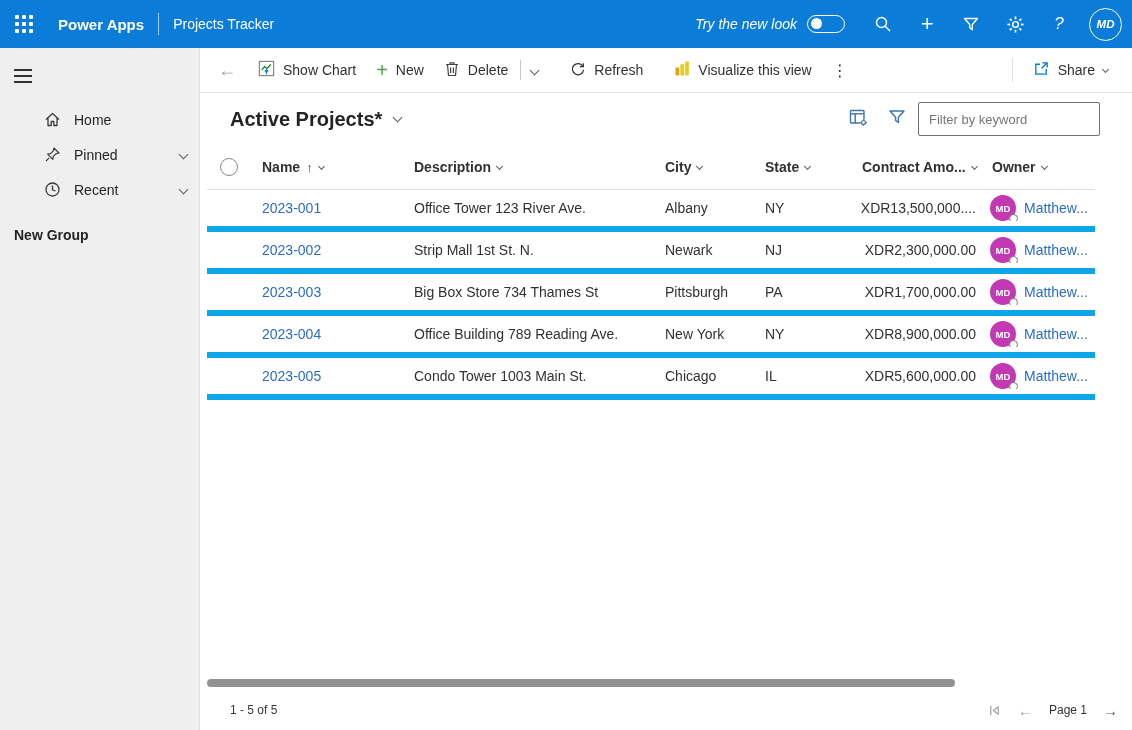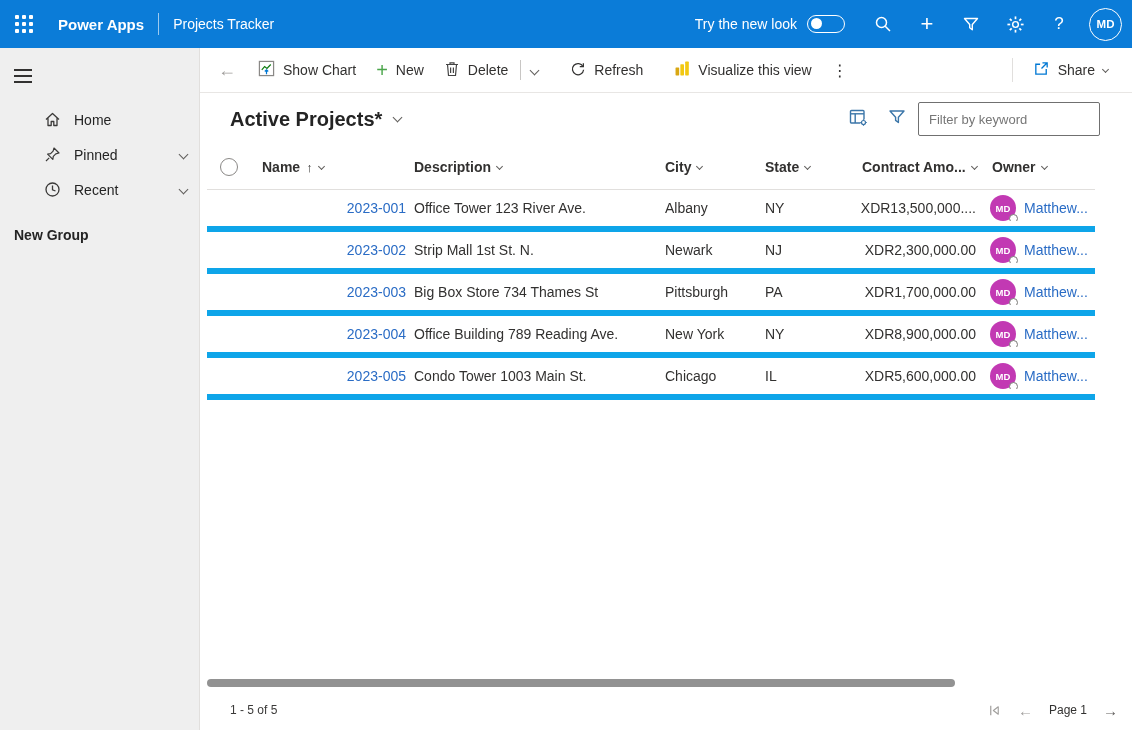--- a/index.html
+++ b/index.html
@@ -8,21 +8,21 @@
 
   
   .app-header { height:48px; background:#0b7cd8; display:flex; align-items:center;
     color:#fff; padding:0 10px 0 0; }
   .waffle-btn { width:48px; height:48px; display:flex; align-items:center; justify-content:center; cursor:pointer; }
   .waffle { display:grid; grid-template-columns:repeat(3,4px); grid-template-rows:repeat(3,4px); gap:3px; }
   .waffle span { width:4px; height:4px; background:#fff; border-radius:1px; }
   .product { font-size:15px; font-weight:bold; margin-left:10px; white-space:nowrap; }
   .hdr-divider { width:1px; height:22px; background:rgba(255,255,255,.6); margin:0 14px; }
   .app-title { font-size:14px; white-space:nowrap; }
-  .hdr-right { margin-left:auto; display:flex; align-items:center; gap:4px; }
+  .hdr-right { margin-left:auto; display:flex; align-items:center; gap:4px;font-style:italic; }
   .newlook { display:flex; align-items:center; gap:10px; font-size:14px; margin-right:14px; cursor:pointer; }
   .toggle { width:38px; height:18px; border:1.5px solid #fff; border-radius:10px; position:relative; }
   .toggle .knob { position:absolute; left:3px; top:2.2px; width:11px; height:11px; background:#fff; border-radius:50%; }
   .hdr-icon { width:40px; height:40px; display:flex; align-items:center; justify-content:center; cursor:pointer;
     font-size:18px; color:#fff; }
   .hdr-icon svg { display:block; }
   .avatar-top { width:33px; height:33px; border:1.5px solid #fff; border-radius:50%;
     display:flex; align-items:center; justify-content:center; font-size:11.5px; font-weight:600; margin-left:6px; cursor:pointer; }
 
   
@@ -67,21 +67,21 @@
   .filter-input { width:182px; height:34px; border:1px solid #707070; border-radius:2px;
     font-size:13px; padding:0 10px; color:#323130; font-family:"Liberation Sans",sans-serif; }
   .filter-input::placeholder { color:#767676; }
 
   
   .grid { margin-left:7px; width:888px; }
   .grid-row { display:grid; grid-template-columns:44px 155px 249px 100px 97px 128px 1fr;
     align-items:center; height:42px; border-bottom:6px solid #0ea5e9; font-size:14px; }
   .grid-head { height:45px; border-bottom:1px solid #e1dfdd; font-weight:600; color:#323130; }
   .cell { padding-left:10px; white-space:nowrap; overflow:hidden; }
-  .cell.c-name { padding-left:11px;text-align:right; }
+  .cell.c-name { padding-left:11px; }
   .cell.c-desc { padding-left:8px; }
   .cell.c-money { text-align:right; padding-right:4px; padding-left:0; }
   .cell.c-check { display:flex; justify-content:center; padding-left:0; }
   .row-circle { width:18px; height:18px; border:1px solid #8a8886; border-radius:50%; cursor:pointer; background:#fff; }
   .hdr-cell { display:flex; align-items:center; gap:6px; cursor:pointer; }
   .hdr-cell .chev { width:5px; height:5px; border-width:1.2px; color:#605e5c; margin-top:-2px; }
   .sort-arrow { color:#323130; font-size:13px; }
   a.glink { color:#2a6cc5; text-decoration:none; cursor:pointer; }
   .owner-cell { display:flex; align-items:center; gap:8px; }
   .avatar-sm { position:relative; width:26px; height:26px; background:#c239b3; border-radius:50%;

